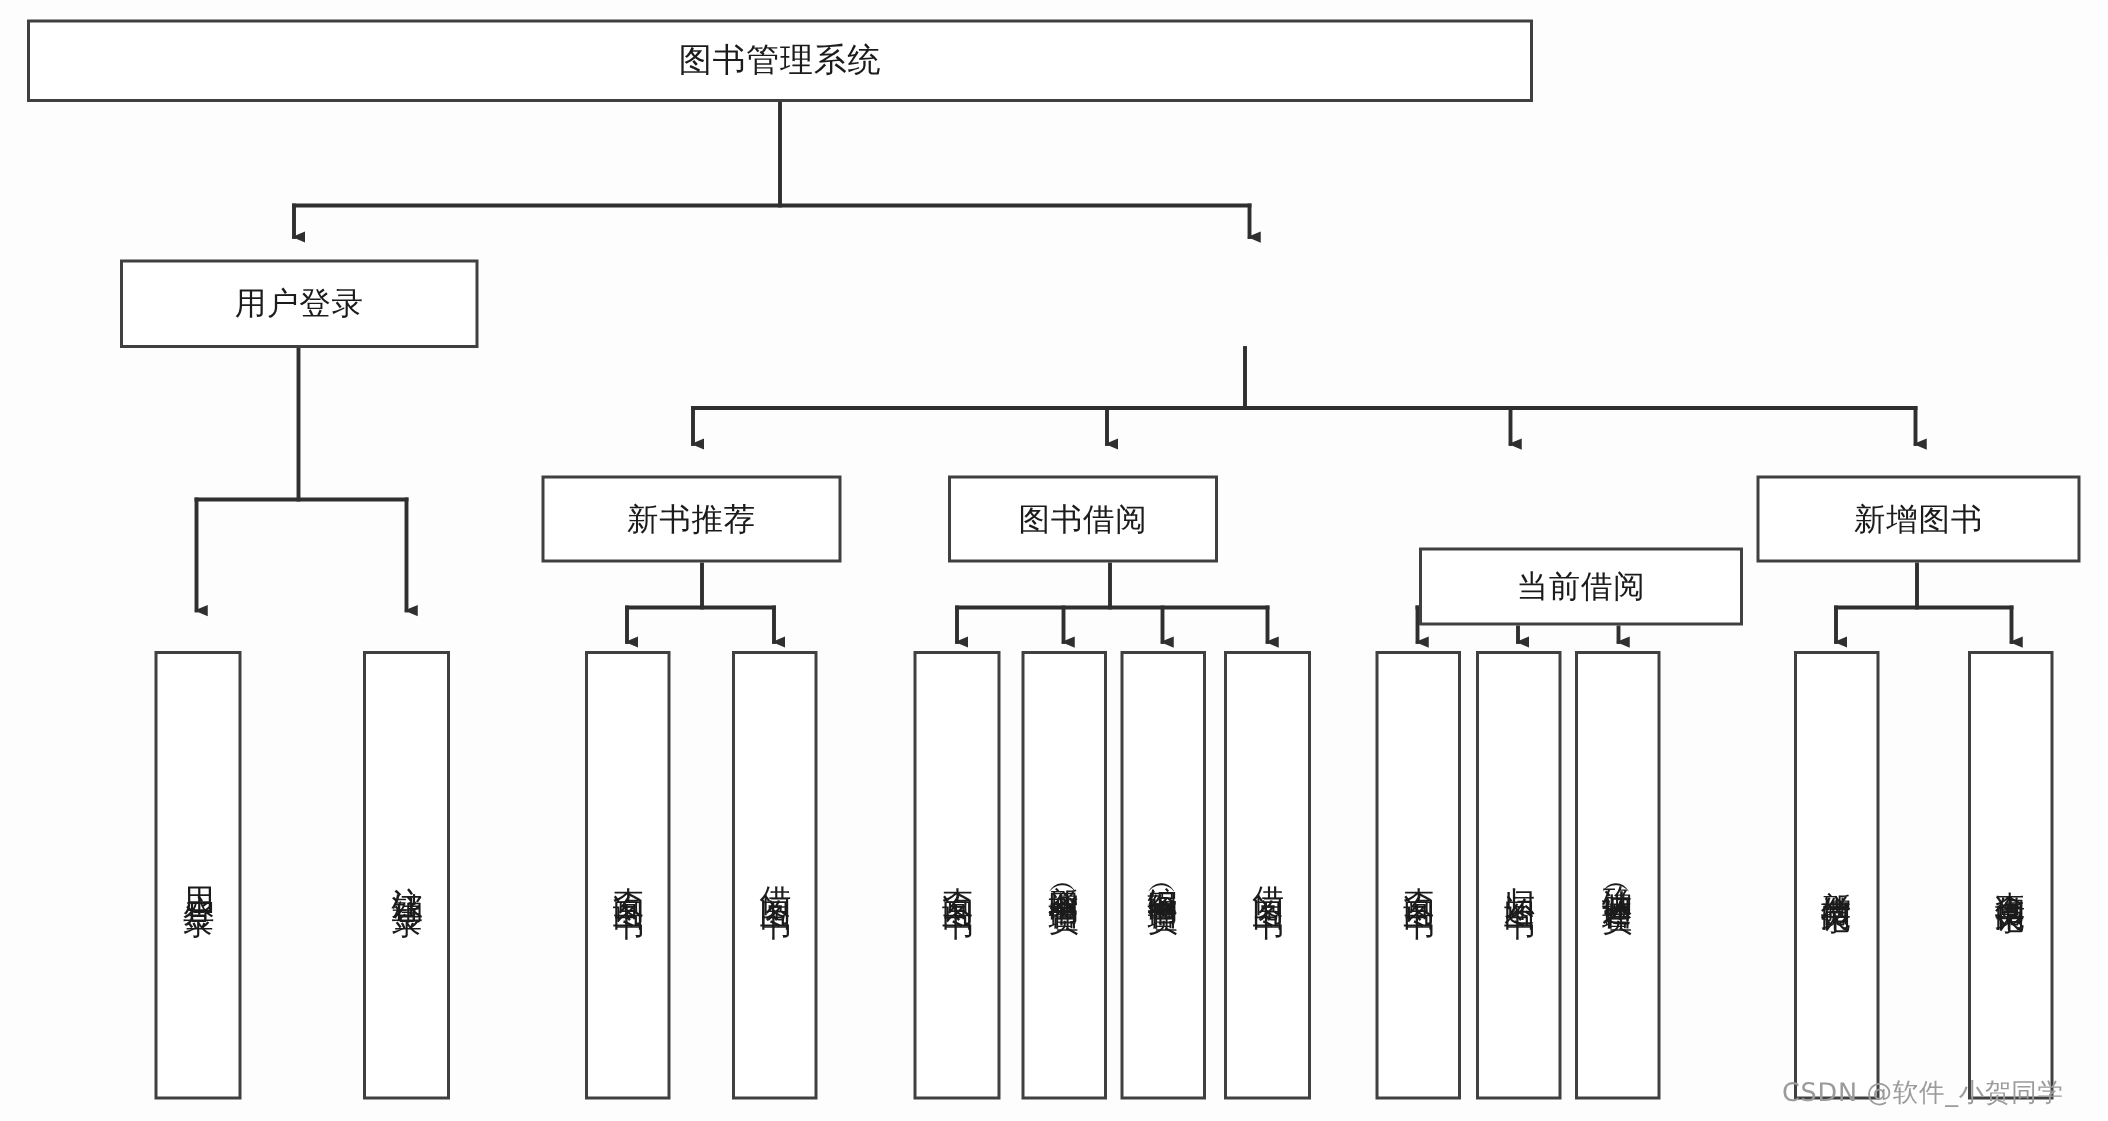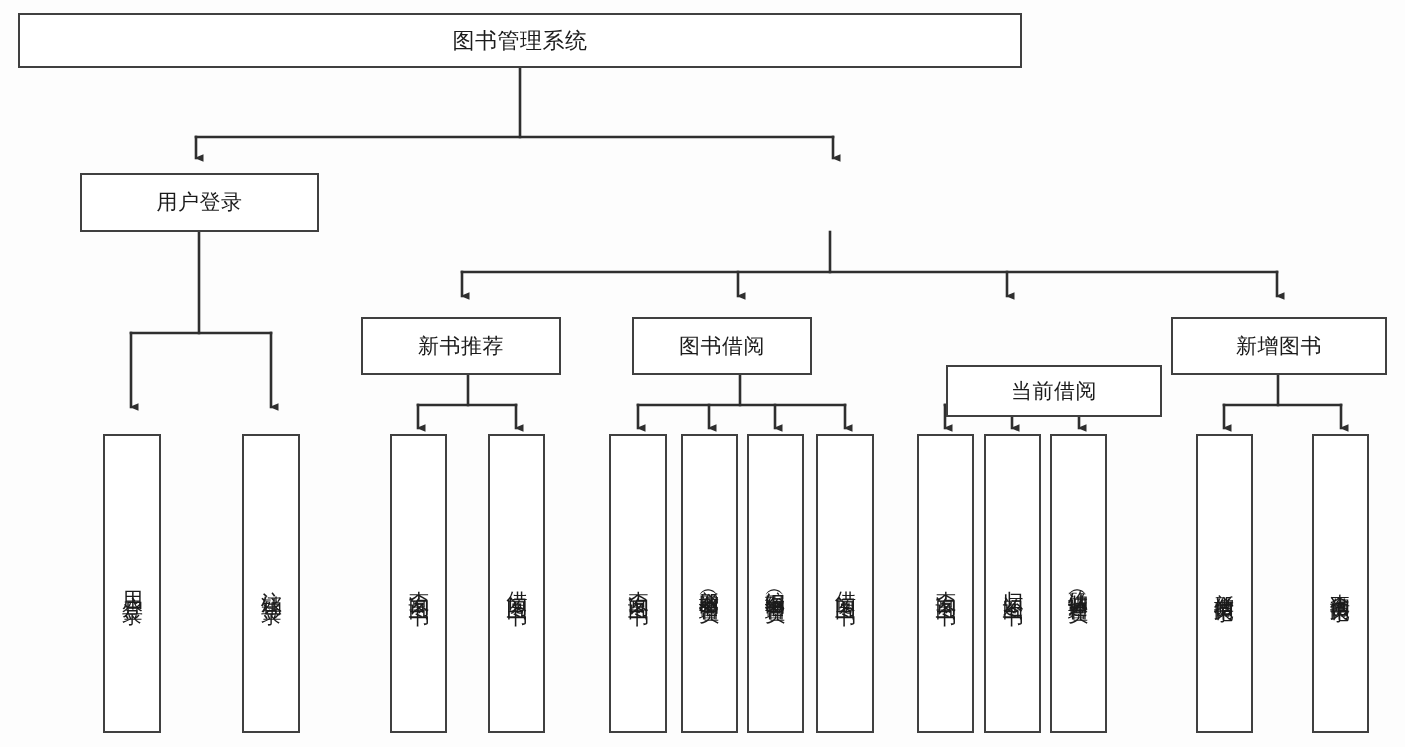--- a/index.html
+++ b/index.html
@@ -200,14 +200,17 @@
   </div>
 
   <div class="node vert tight" style="left:1196px; top:434px; width:57px; height:299px;">
     <span class="node-label">新增借阅记录</span>
   </div>
 
   <div class="node vert tight" style="left:1312px; top:434px; width:57px; height:299px;">
     <span class="node-label">查询借阅记录</span>
   </div>
 
+  <div class="watermark" style="left:1188px; top:717px;">
+    <span>CSDN @软件_小贺同学</span>
+  </div>
 
 </div>
 
 </body></html>

